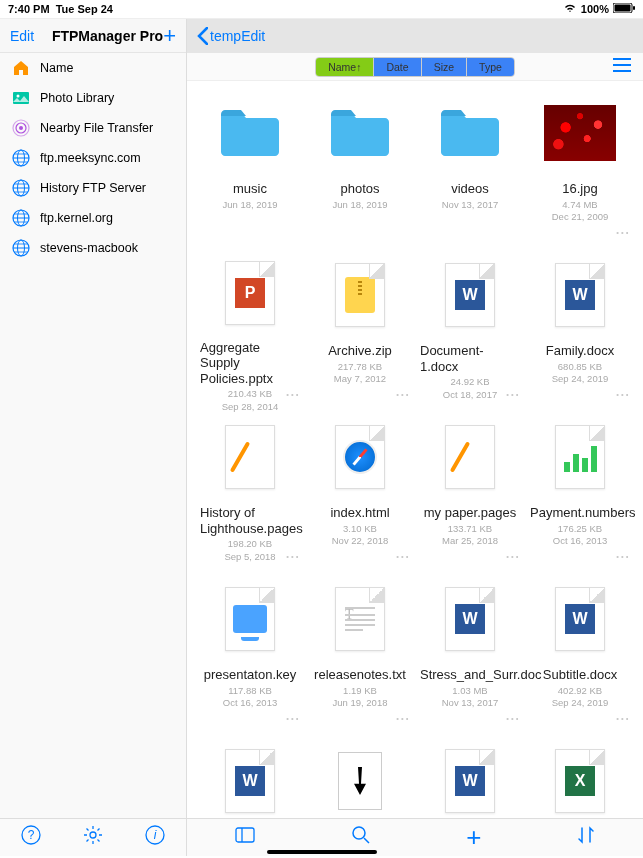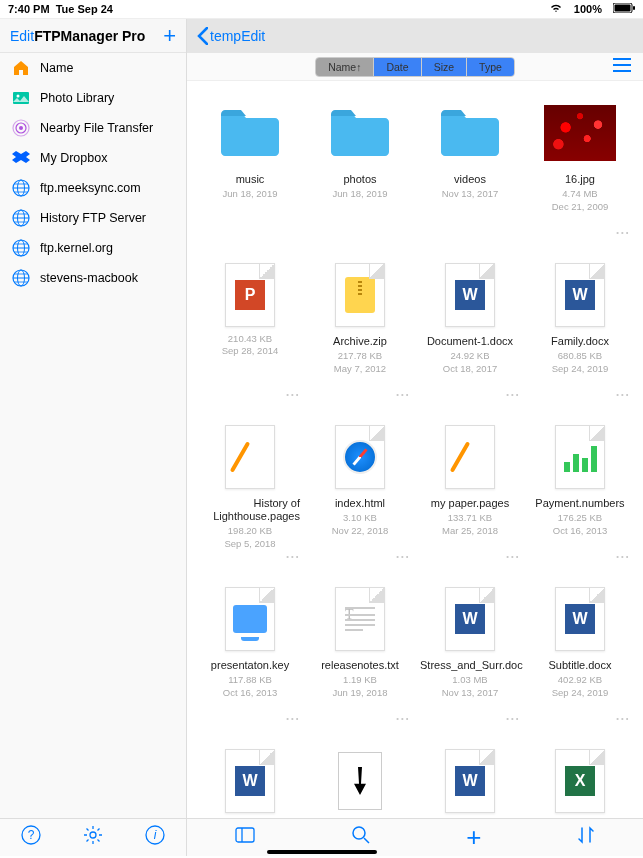--- a/index.html
+++ b/index.html
@@ -1,42 +1,42 @@
 <!DOCTYPE html>
 <html><head>
 <meta charset="utf-8">
 <style>
 *{box-sizing:border-box;margin:0;padding:0;font-family:-apple-system,Helvetica,Arial,sans-serif;-webkit-font-smoothing:antialiased}
 body{width:643px;height:858px;background:#fff;overflow:hidden;position:relative}
 .statusbar{height:18px;display:flex;justify-content:space-between;align-items:center;padding:0 8px;font-size:11px;font-weight:700}
-.statusbar .right{display:flex;align-items:center;gap:11px}
+.statusbar .right{display:flex;align-items:center;gap:4px}
 .app{display:flex;height:800px;border-top:1px solid #eee}
 .sidebar{width:187px;border-right:1px solid #ddd;background:#f9f9f9;display:flex;flex-direction:column}
 .side-head{height:34px;display:flex;align-items:center;padding:0 10px;border-bottom:1px solid #e5e5e5;background:#f7f7f7}
-.side-head .title{font-weight:700;font-size:14px;flex:1;text-align:left;}
+.side-head .title{font-weight:700;font-size:14px;flex:1;text-align:right;}
 .blue{color:#007aff}
 .side-list{flex:1;overflow:auto}
 .side-sec{font-size:10px;color:#888;padding:12px 12px 4px;letter-spacing:.3px}
 .side-item{display:flex;align-items:center;height:30px;padding:0 12px;font-size:12.5px;cursor:pointer;gap:10px}
 .side-item .ic{width:18px;height:18px;display:flex;align-items:center;justify-content:center}
 .main{flex:1;display:flex;flex-direction:column;background:#fff}
 .main-head{height:34px;display:flex;align-items:center;padding:0 10px;border-bottom:1px solid #e5e5e5;background:#e5e5e5}
 .back{display:flex;align-items:center;color:#007aff;font-size:14px;cursor:pointer;gap:2px}
 .main-head .title{flex:1;text-align:center;font-weight:700;font-size:14px}
 .sortbar{height:28px;display:flex;align-items:center;justify-content:center;border-bottom:1px solid #eee;position:relative;background:#fafafa}
 .seg{display:flex;border:1px solid #ccc;border-radius:4px;overflow:hidden;font-size:10.5px}
 .seg div{padding:3px 12px;border-right:1px solid #ccc;background:#3b82f6;cursor:pointer;color:#333}
 .seg div:last-child{border-right:none}
-.seg .active{background:#a3a3a3}
+.seg .active{background:#84cc16}
 .hamb{position:absolute;right:12px;color:#007aff;cursor:pointer}
 .grid{flex:1;overflow:auto;padding:16px 10px 8px}
 .gridwrap{display:grid;grid-template-columns:repeat(4,1fr);gap:8px 4px}
 .cell{display:flex;flex-direction:column;align-items:center;position:relative;height:154px}
 .thumbwrap{height:72px;display:flex;align-items:center;justify-content:center;width:100%}
-.fname{font-size:11px;text-align:right;margin-top:4px;line-height:1.2;max-width:100px;color:#222}
+.fname{font-size:13px;text-align:left;margin-top:12px;line-height:1.2;max-width:100px;color:#222}
 .fmeta{font-size:9.5px;color:#aaa;text-align:center;margin-top:2px;line-height:1.3}
 .dots{position:absolute;right:2px;bottom:12px;color:#bbb;font-size:14px;letter-spacing:-1px;cursor:pointer;writing-mode:vertical-rl}
 .folder{width:62px;height:50px}
 .folder svg{width:100%;height:100%}
 .doc{width:50px;height:64px;background:#fff;border:1px solid #ddd;position:relative;display:flex;align-items:center;justify-content:center;box-shadow:0 1px 2px rgba(0,0,0,.08)}
 .doc::after{content:"";position:absolute;top:0;right:0;width:14px;height:14px;background:linear-gradient(135deg,#fff 50%,#ddd 50%);border-left:1px solid #ddd;border-bottom:1px solid #ddd}
 .doc .badge{width:30px;height:30px;display:flex;align-items:center;justify-content:center;color:#fff;font-weight:700;font-size:16px}
 .w{background:#2b579a}.p{background:#d24726}.x{background:#217346}
 .jpgbox{width:72px;height:56px;background:linear-gradient(#600,#800);position:relative;overflow:hidden}
 .jpgbox::before{content:"";position:absolute;inset:0;background:radial-gradient(circle at 30% 40%,#f00 8%,transparent 9%),radial-gradient(circle at 60% 60%,#f22 6%,transparent 7%),radial-gradient(circle at 50% 20%,#d00 5%,transparent 6%),radial-gradient(circle at 20% 70%,#e11 7%,transparent 8%),radial-gradient(circle at 75% 35%,#f33 6%,transparent 7%)}
@@ -115,28 +115,20 @@
               <circle cx="9" cy="9" r="2" fill="#af52de"></circle>
               <circle cx="9" cy="9" r="5" fill="none" stroke="#af52de" stroke-width="1.2"></circle>
               <circle cx="9" cy="9" r="8" fill="none" stroke="#af52de" stroke-width="1.2" opacity=".5"></circle>
             </svg>
           </span>
           <span>Nearby File Transfer</span>
         </div>
         <div class="side-item">
           <span class="ic">
             <svg width="18" height="18" viewBox="0 0 18 18">
-              <path d="M4 2L0 5l4 3-4 3 4 3 5-3 5 3 4-3-4-3 4-3-4-3-5 3z" fill="#0061ff"></path>
-            </svg>
-          </span>
-          <span>My Dropbox</span>
-        </div>
-        <div class="side-item">
-          <span class="ic">
-            <svg width="18" height="18" viewBox="0 0 18 18">
               <circle cx="9" cy="9" r="8" fill="none" stroke="#007aff" stroke-width="1.2"></circle>
               <ellipse cx="9" cy="9" rx="3.5" ry="8" fill="none" stroke="#007aff" stroke-width="1"></ellipse>
               <line x1="1" y1="9" x2="17" y2="9" stroke="#007aff"></line>
               <path d="M2 5h14M2 13h14" stroke="#007aff" stroke-width=".8"></path>
             </svg>
           </span>
           <span>ftp.meeksync.com</span>
         </div>
         <div class="side-item">
           <span class="ic">
@@ -239,20 +231,21 @@
    <div class="fname">16.jpg</div>
    <div class="fmeta">4.74 MB<br>Dec 21, 2009</div>
    <div class="dots">⋮</div>
  </div>
           <div class="cell">
    <div class="thumbwrap">
               <div class="doc">
                 <div class="badge p">P</div>
               </div>
             </div>
+   <div class="fname">Aggregate Supply Policies.pptx</div>
    <div class="fmeta">210.43 KB<br>Sep 28, 2014</div>
    <div class="dots">⋮</div>
  </div>
           <div class="cell">
    <div class="thumbwrap">
               <div class="doc">
                 <div class="zip"></div>
               </div>
             </div>
    <div class="fname">Archive.zip</div>

